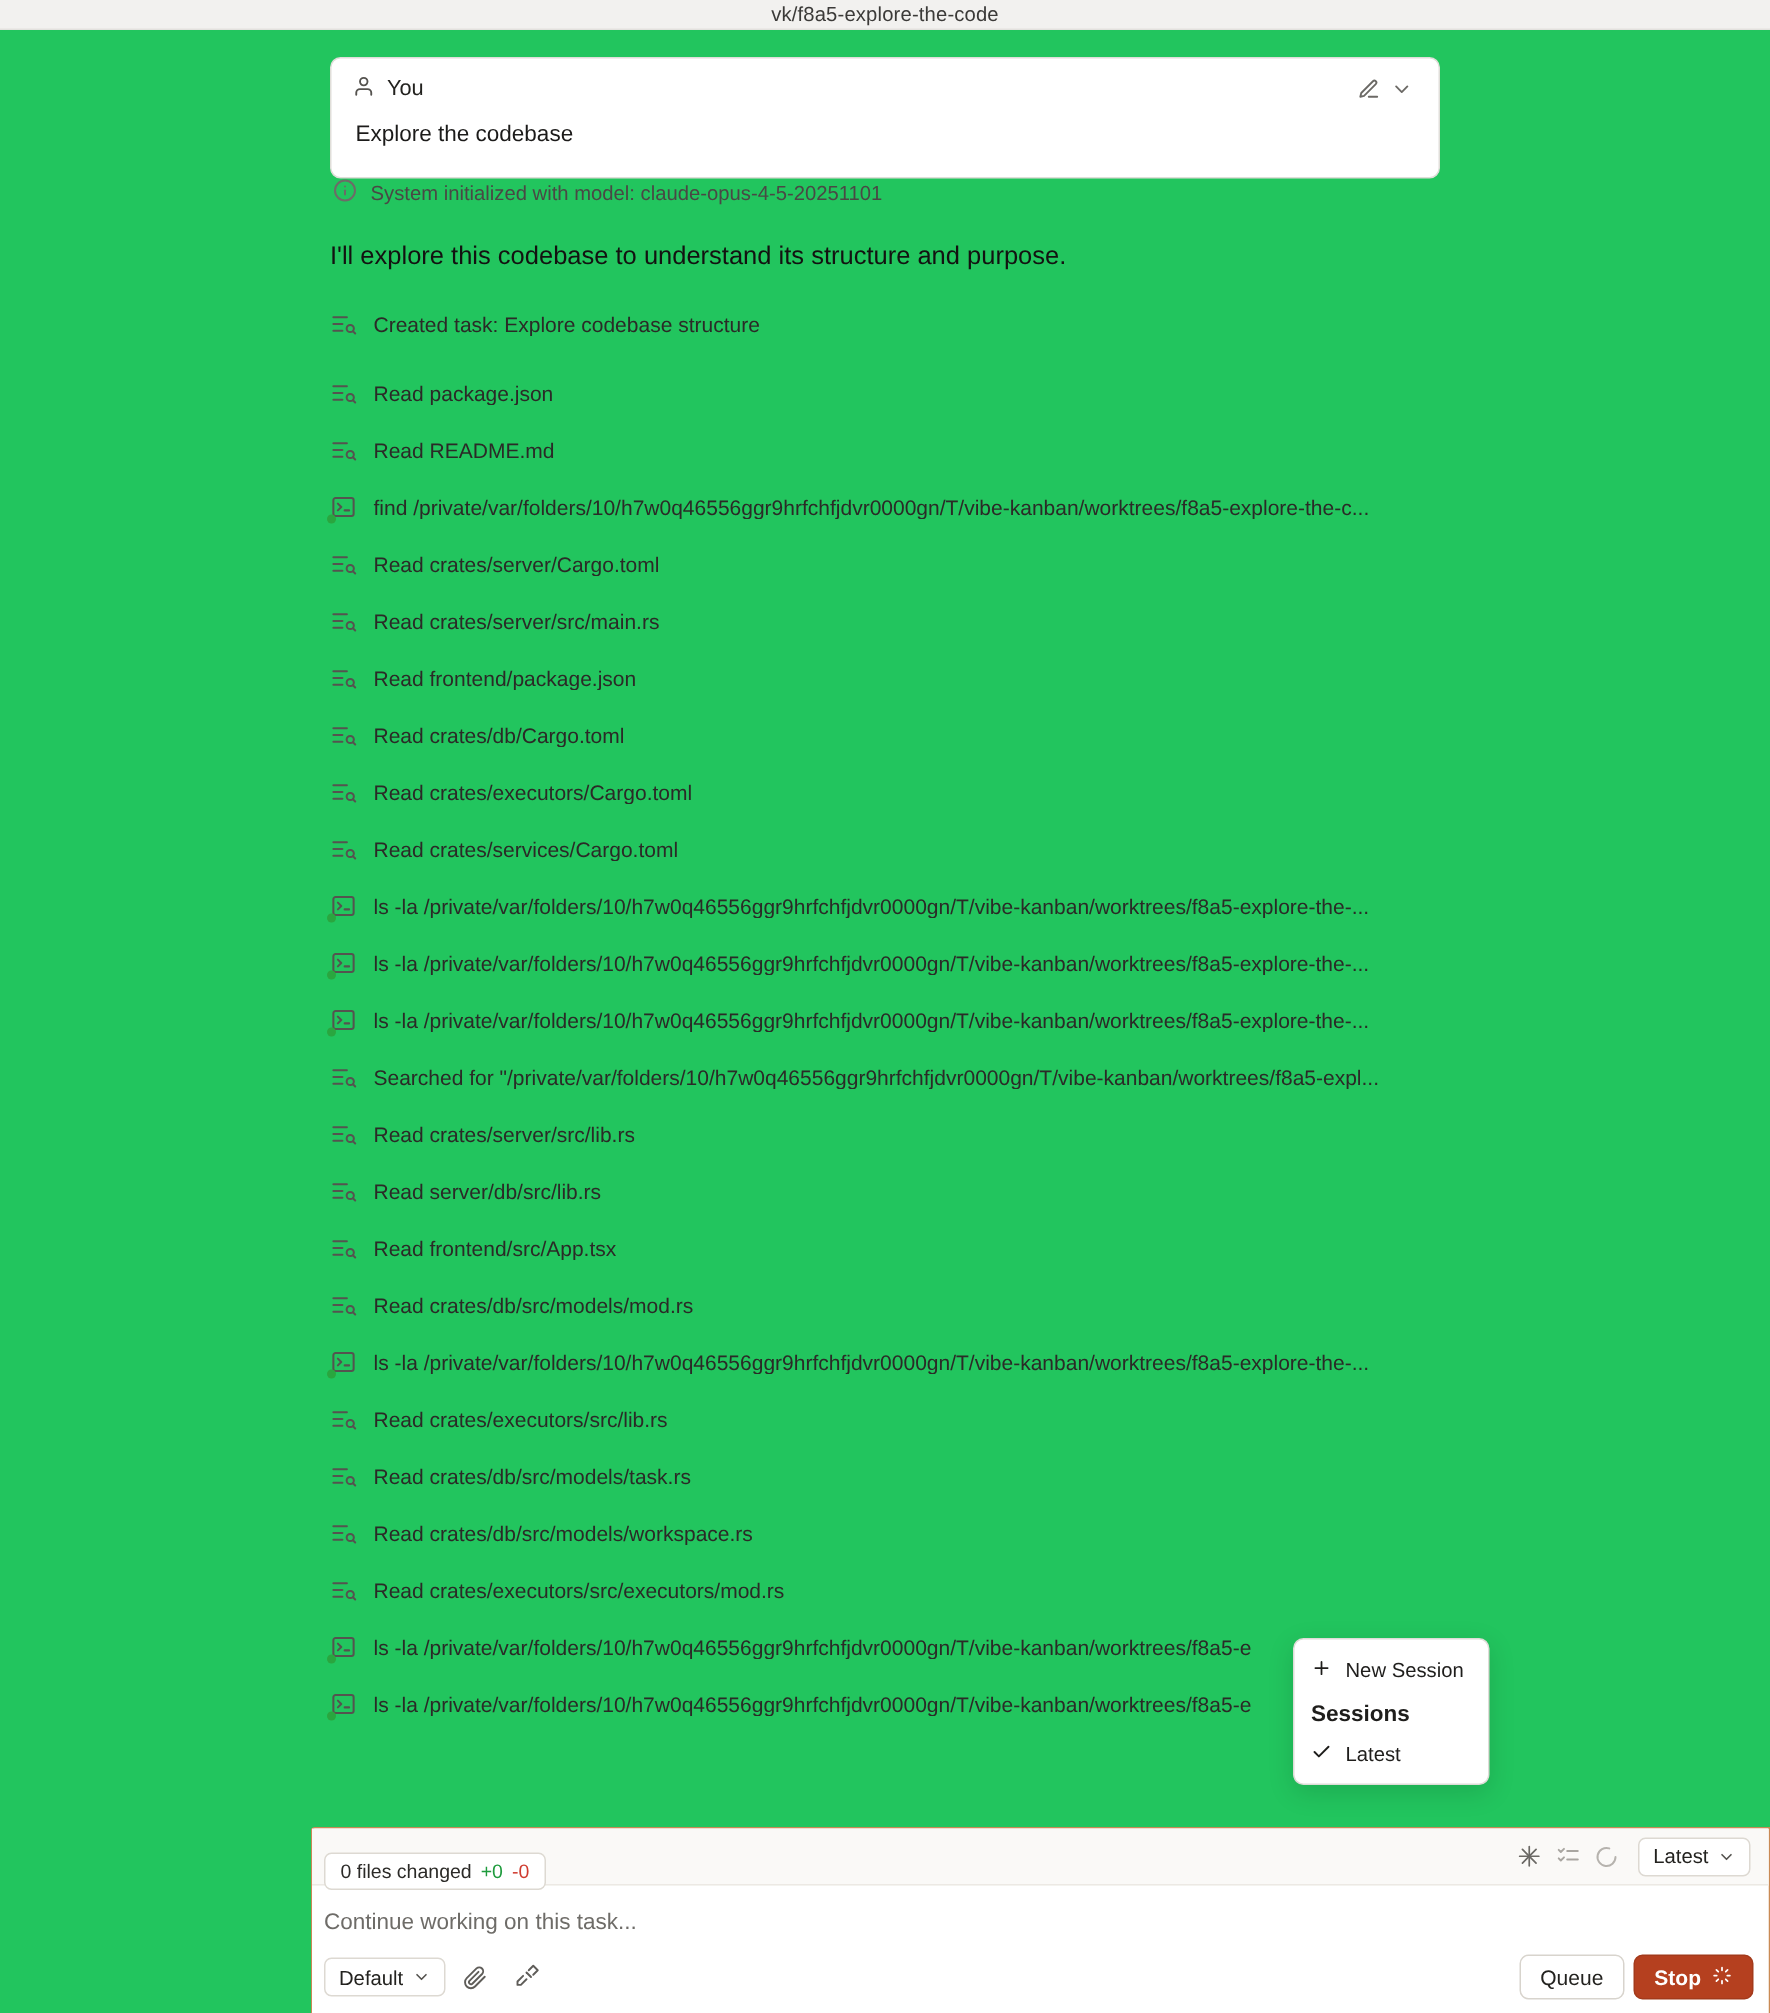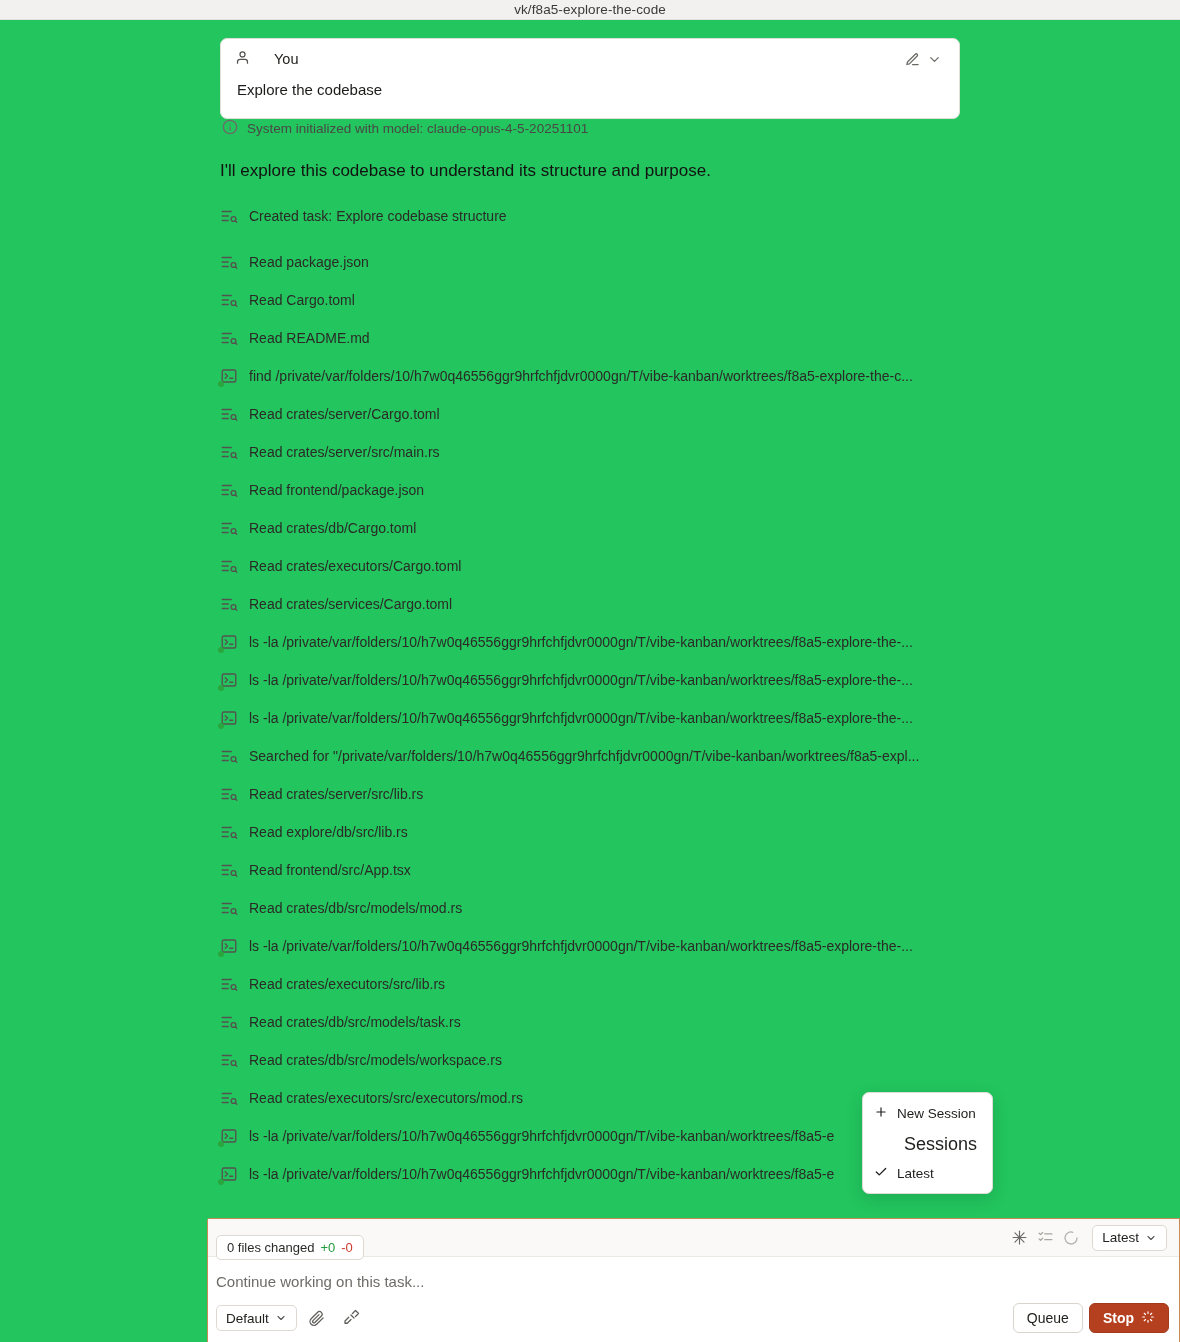--- a/index.html
+++ b/index.html
@@ -57,21 +57,21 @@
   }
   .user-card-head {
     display: flex;
     align-items: center;
     height: 40px;
     padding: 0 14px;
   }
   .user-card-head .who {
     display: flex;
     align-items: center;
-    gap: 24px;
+    gap: 8px;
     font-size: 14.5px;
     color: #23221f;
   }
   .user-card-head .spacer { flex: 1; }
   .icon-btn {
     width: 22px; height: 22px;
     display: inline-flex;
     align-items: center;
     justify-content: center;
     color: #6c6a66;
@@ -153,24 +153,23 @@
     align-items: center;
     gap: 9px;
     height: 28px;
     padding: 0 11px;
     font-size: 13.5px;
     color: #1f1e1c;
     cursor: pointer;
   }
   .popover-heading {
     padding: 7px 11px 4px 11px;
-    font-size: 18px;
-    font-weight: normal;
+    font-size: 15px;
+    font-weight: bold;
     color: #1f1e1c;
-    margin-left: 30px;
   }
 
   
   .composer {
     position: absolute;
     left: 207px;
     right: 0;
     bottom: 0;
     height: 124px;
     background: #ffffff;
@@ -349,32 +348,20 @@
               <path d="M3 6h12"></path>
                 <path d="M3 12h8"></path>
                 <path d="M3 18h8"></path>
                 <circle cx="18" cy="16" r="3.2"></circle>
                 <path d="m20.4 18.4 2 2"></path>
             </svg>
           </span>
           <span class="label">Read package.json</span>
         </div>
 
-        <div class="tool-row">
-          <span class="tool-icon">
-            <svg width="18" height="18" viewBox="0 0 24 24" fill="none" stroke="currentColor" stroke-width="1.8" stroke-linecap="round">
-              <path d="M3 6h12"></path>
-                <path d="M3 12h8"></path>
-                <path d="M3 18h8"></path>
-                <circle cx="18" cy="16" r="3.2"></circle>
-                <path d="m20.4 18.4 2 2"></path>
-            </svg>
-          </span>
-          <span class="label">Read Cargo.toml</span>
-        </div>
 
         <div class="tool-row">
           <span class="tool-icon">
             <svg width="18" height="18" viewBox="0 0 24 24" fill="none" stroke="currentColor" stroke-width="1.8" stroke-linecap="round">
               <path d="M3 6h12"></path>
                 <path d="M3 12h8"></path>
                 <path d="M3 18h8"></path>
                 <circle cx="18" cy="16" r="3.2"></circle>
                 <path d="m20.4 18.4 2 2"></path>
             </svg>
@@ -537,21 +524,21 @@
         <div class="tool-row">
           <span class="tool-icon">
             <svg width="18" height="18" viewBox="0 0 24 24" fill="none" stroke="currentColor" stroke-width="1.8" stroke-linecap="round">
               <path d="M3 6h12"></path>
                 <path d="M3 12h8"></path>
                 <path d="M3 18h8"></path>
                 <circle cx="18" cy="16" r="3.2"></circle>
                 <path d="m20.4 18.4 2 2"></path>
             </svg>
           </span>
-          <span class="label">Read explore/db/src/lib.rs</span>
+          <span class="label">Read server/db/src/lib.rs</span>
         </div>
 
         <div class="tool-row">
           <span class="tool-icon">
             <svg width="18" height="18" viewBox="0 0 24 24" fill="none" stroke="currentColor" stroke-width="1.8" stroke-linecap="round">
               <path d="M3 6h12"></path>
                 <path d="M3 12h8"></path>
                 <path d="M3 18h8"></path>
                 <circle cx="18" cy="16" r="3.2"></circle>
                 <path d="m20.4 18.4 2 2"></path>

